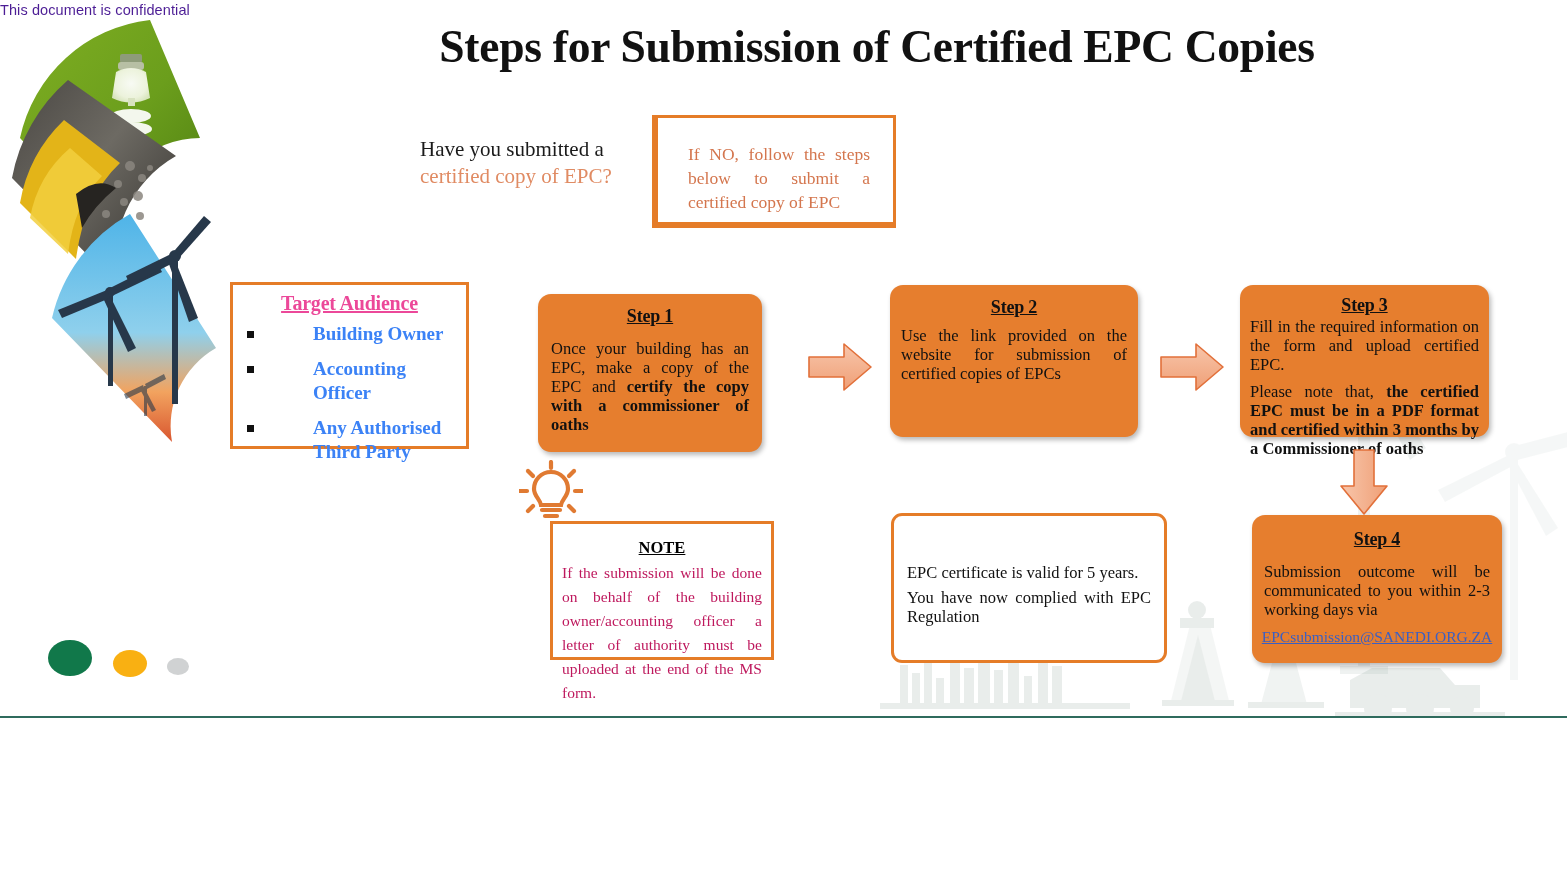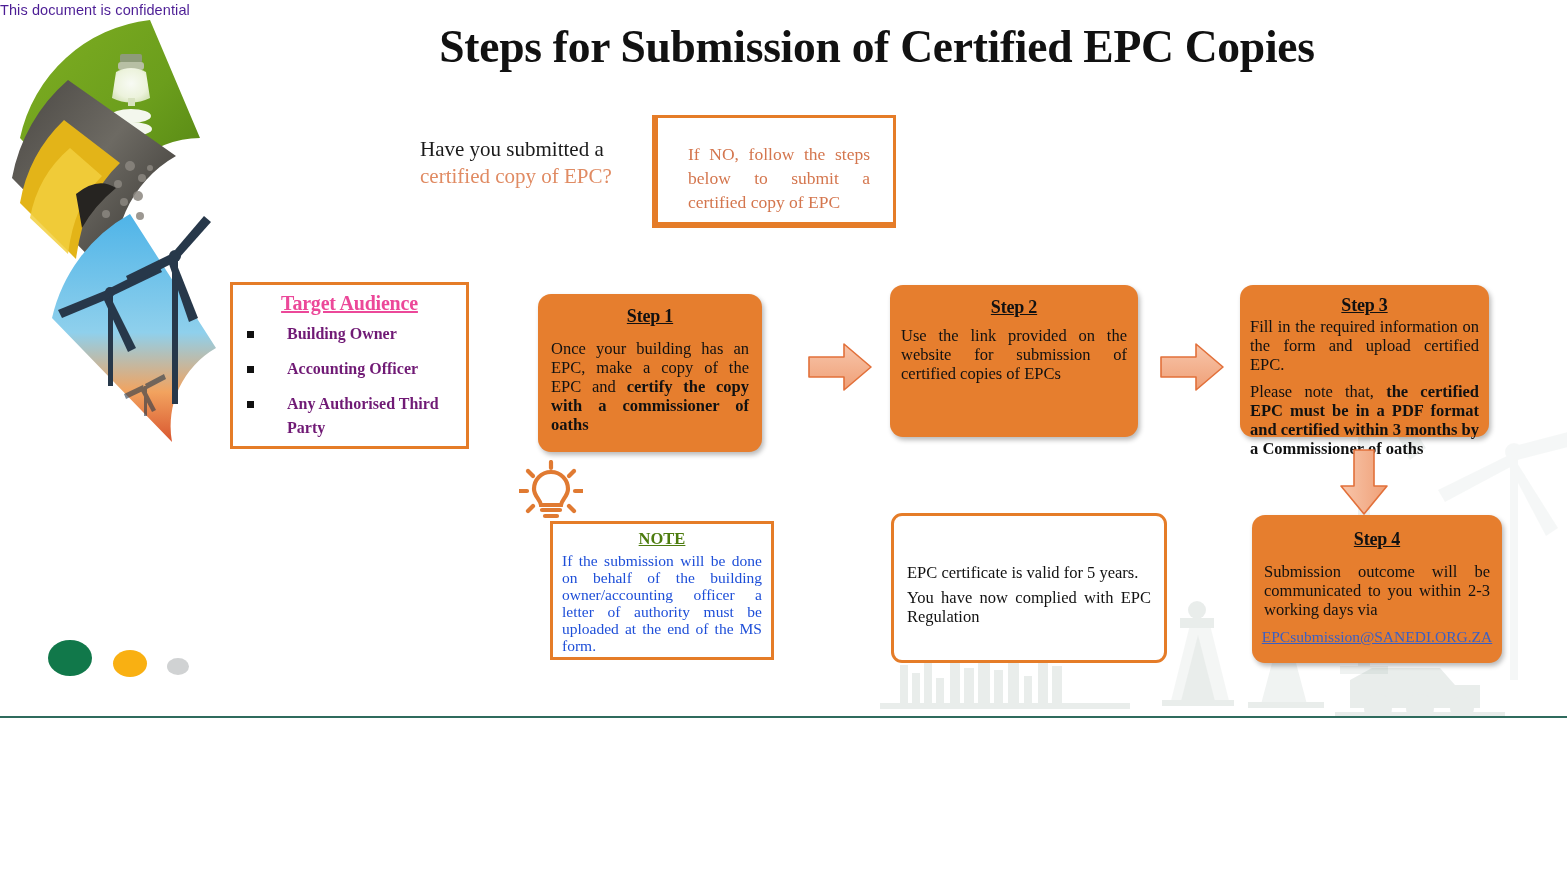--- a/index.html
+++ b/index.html
@@ -76,22 +76,22 @@
     position:absolute;left:230px;top:282px;width:239px;height:167px;
     box-sizing:border-box;
     background:#ffffff;border:3px solid #e57c28;
   }
   .aud-title{
     text-align:center;font-weight:bold;font-size:20px;
     text-decoration:underline;color:#ec4899;margin-top:7px;letter-spacing:-.2px;
   }
   .aud-list{margin:0;padding:0;list-style:none;margin-top:7px;}
   .aud-list li{
-    position:relative;font-weight:bold;font-size:16px;line-height:24px;
-    color:#701a75;padding-left:54px;margin-bottom:11px;
+    position:relative;font-weight:bold;font-size:19px;line-height:24px;
+    color:#3b82f6;padding-left:80px;margin-bottom:11px;
   }
   .aud-list li:before{
     content:"";position:absolute;left:14px;top:9px;
     width:7px;height:7px;background:#111;
   }
 
   
   .step{
     position:absolute;box-sizing:border-box;
     background:#e67e2e;border-radius:13px;
@@ -129,24 +129,24 @@
     font-size:15.5px;color:#3a5fc4;text-decoration:underline;
   }
 
   
   .note-box{
     position:absolute;left:550px;top:521px;width:224px;height:139px;
     box-sizing:border-box;background:#ffffff;border:3px solid #e57c28;
   }
   .note-title{
     text-align:center;font-weight:bold;font-size:16.5px;
-    text-decoration:underline;color:#4d7c0f;margin-top:5px;
+    text-decoration:underline;color:#000000;margin-top:14px;
   }
   .note-body{
-    margin:3px 9px 0 9px;font-size:15.5px;line-height:17px;color:#1d4ed8;
+    margin:3px 9px 0 9px;font-size:15.5px;line-height:24px;color:#be185d;
     text-align:justify;text-align-last:left;
   }
 
   
   .valid-box{
     position:absolute;left:891px;top:513px;width:276px;height:150px;
     box-sizing:border-box;background:#ffffff;border:3px solid #e57c28;border-radius:11px;
   }
   .valid-body{
     margin:47px 13px 0 13px;font-size:16.5px;line-height:19px;color:#111;

